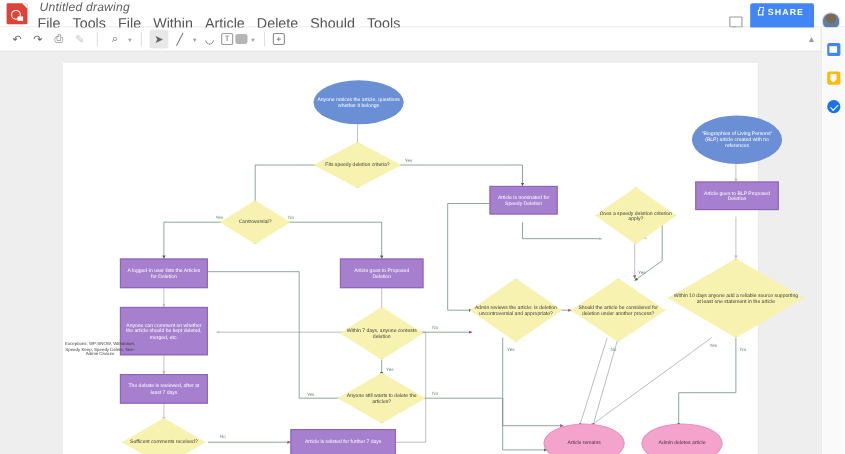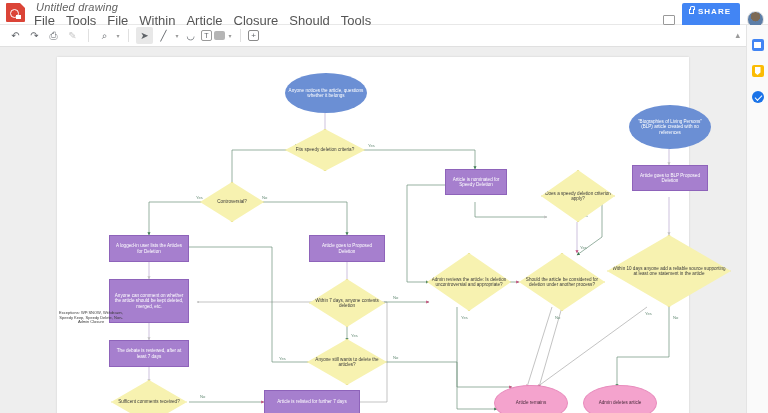--- a/index.html
+++ b/index.html
@@ -141,21 +141,21 @@
     <div class="doc-icon">
         <div class="glyph"></div>
       </div>
     <div class="title">Untitled drawing</div>
     <div class="menubar">
       <div class="mi">File</div>
       <div class="mi">Tools</div>
       <div class="mi">File</div>
       <div class="mi">Within</div>
       <div class="mi">Article</div>
-      <div class="mi">Closure</div>
+      <div class="mi">Delete</div>
       <div class="mi">Should</div>
       <div class="mi">Tools</div>
     </div>
     <div class="hdr-right">
       <div class="comment-ic"></div>
       <div class="share-btn">
         <span class="lock-ic"></span>
         <span>SHARE</span>
       </div>
       <div class="avatar"></div>

